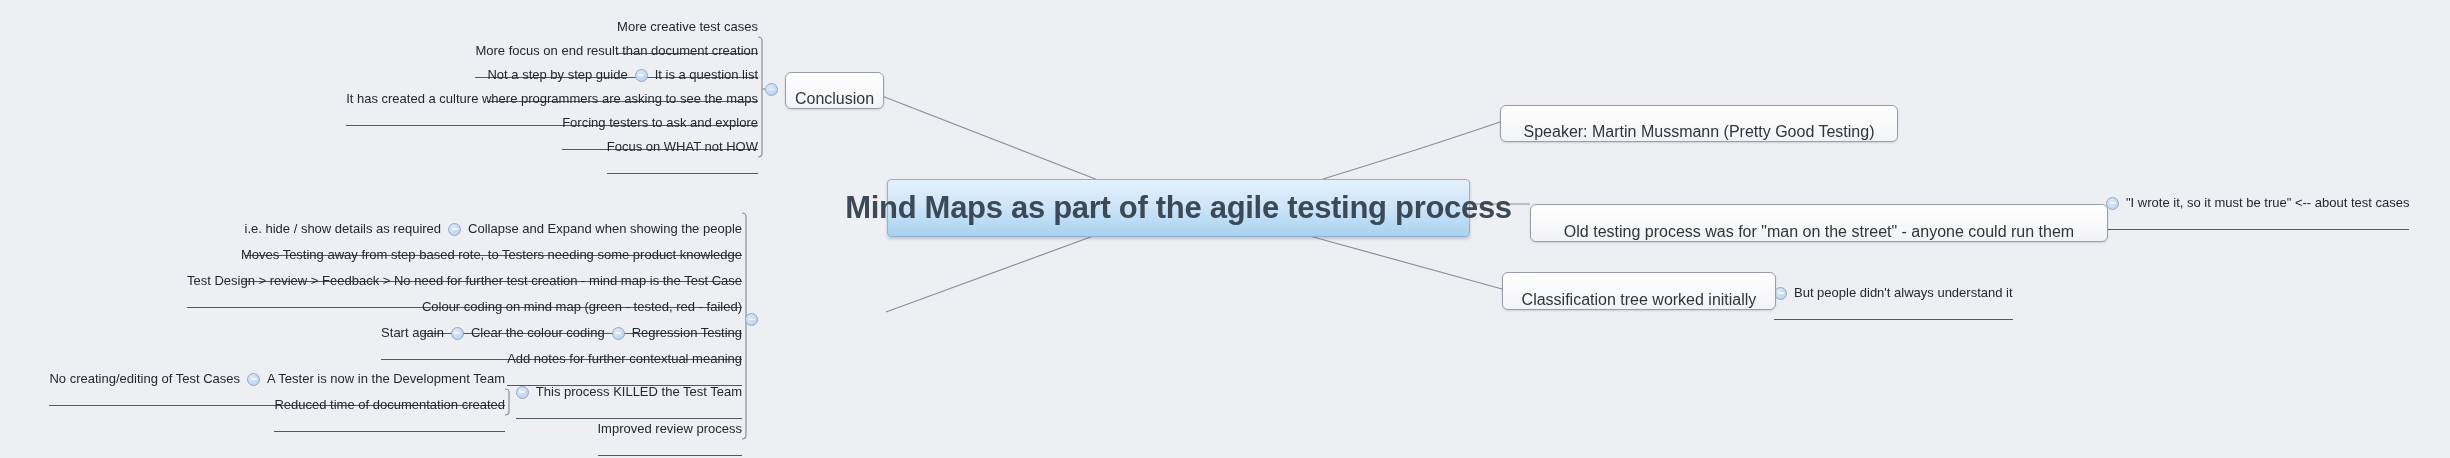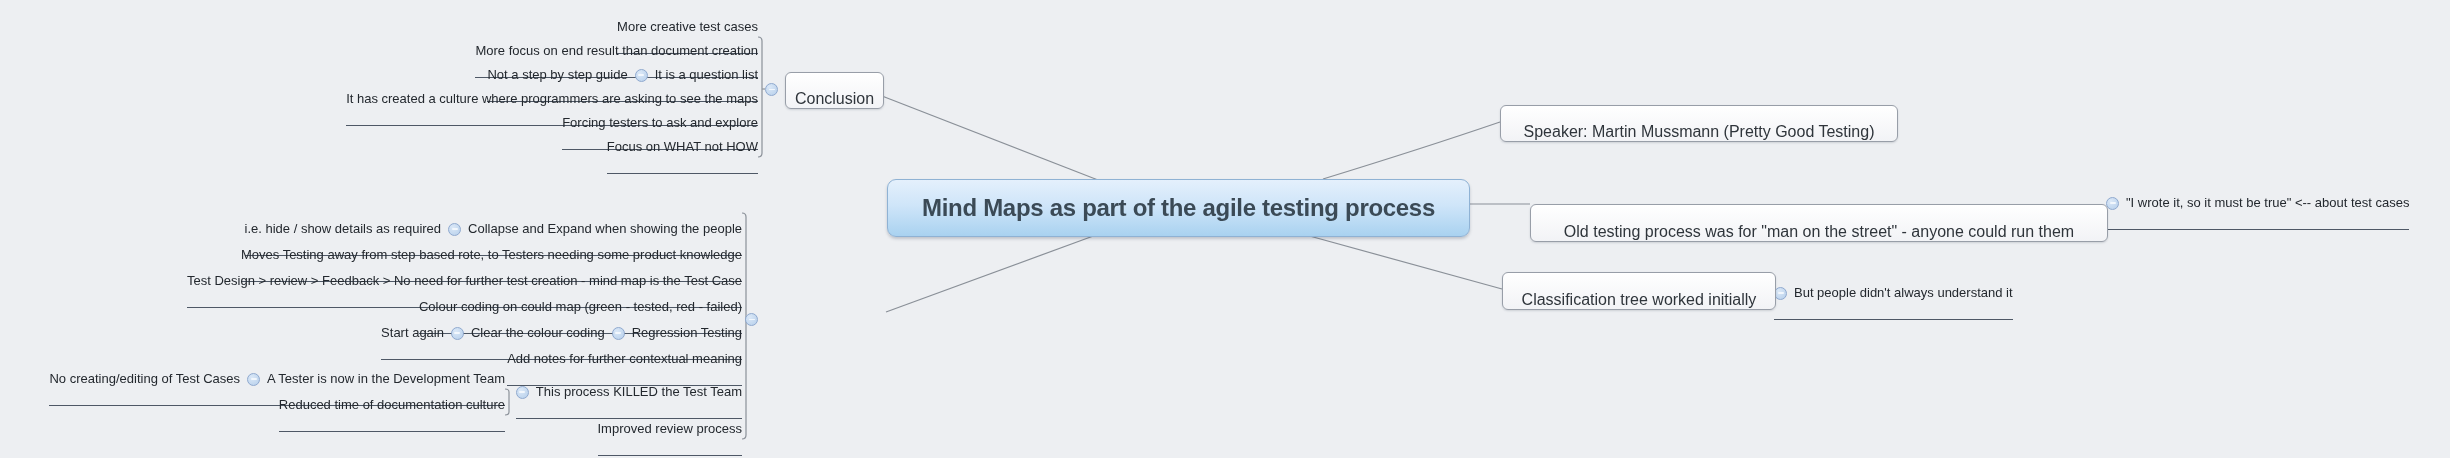--- a/index.html
+++ b/index.html
@@ -14,22 +14,22 @@
   .topic{
     position:absolute;z-index:2;display:flex;align-items:flex-end;justify-content:center;
     background:linear-gradient(180deg,#ffffff 0%,#f2f3f6 100%);
     border:1px solid #989ea8;border-radius:6px;
     font-size:16px;color:#2f353b;white-space:nowrap;
     box-shadow:0 1px 2px rgba(60,70,90,.18);
   }
   .central{
     position:absolute;z-index:2;display:flex;align-items:center;justify-content:center;
     background:linear-gradient(180deg,#e4f0fc 0%,#cfe5f9 45%,#a9d2f0 100%);
-    border:1px solid #8fb2d4;border-radius:9px;
-    font-size:24px;font-weight:bold;letter-spacing:-0.3px;color:#3b4a56;white-space:nowrap;
+    border:1px solid #8fb2d4;border-radius:4px;
+    font-size:31px;font-weight:bold;letter-spacing:-0.3px;color:#3b4a56;white-space:nowrap;
     box-shadow:0 2px 3px rgba(60,70,90,.25);
   }
   .row{
     position:absolute;z-index:1;display:flex;align-items:center;gap:7px;
     height:16px;line-height:16px;padding-bottom:18px;white-space:nowrap;
     border-bottom:1px solid #4e5866;
     font-size:13px;color:#23282e;
   }
   .row span{white-space:nowrap;}
   .ci{
@@ -111,21 +111,21 @@
     <span class="ci"></span>
     <span>Collapse and Expand when showing the people</span>
   </div>
   <div class="row" style="right:1708px;top:247px;">
     <span>Moves Testing away from step based rote, to Testers needing some product knowledge</span>
   </div>
   <div class="row" style="right:1708px;top:273px;">
     <span>Test Design &gt; review &gt; Feedback &gt; No need for further test creation - mind map is the Test Case</span>
   </div>
   <div class="row" style="right:1708px;top:299px;">
-    <span>Colour coding on could map (green - tested, red - failed)</span>
+    <span>Colour coding on mind map (green - tested, red - failed)</span>
   </div>
   <div class="row" style="right:1708px;top:325px;">
     <span>Start again</span>
     <span class="ci"></span>
     <span>Clear the colour coding</span>
     <span class="ci"></span>
     <span>Regression Testing</span>
   </div>
   <div class="row" style="right:1708px;top:351px;">
     <span>Add notes for further contextual meaning</span>
@@ -133,21 +133,21 @@
   <div class="row" style="right:1708px;top:384px;">
     <span class="ci"></span>
     <span>This process KILLED the Test Team</span>
   </div>
   <div class="row" style="right:1945px;top:371px;">
     <span>No creating/editing of Test Cases</span>
     <span class="ci"></span>
     <span>A Tester is now in the Development Team</span>
   </div>
   <div class="row" style="right:1945px;top:397px;">
-    <span>Reduced time of documentation culture</span>
+    <span>Reduced time of documentation created</span>
   </div>
   <div class="row" style="right:1708px;top:421px;">
     <span>Improved review process</span>
   </div>
 
   <div class="row" style="left:2106px;top:195px;">
     <span class="ci"></span>
     <span>"I wrote it, so it must be true" &lt;-- about test cases</span>
   </div>
   <div class="row" style="left:1774px;top:285px;">

